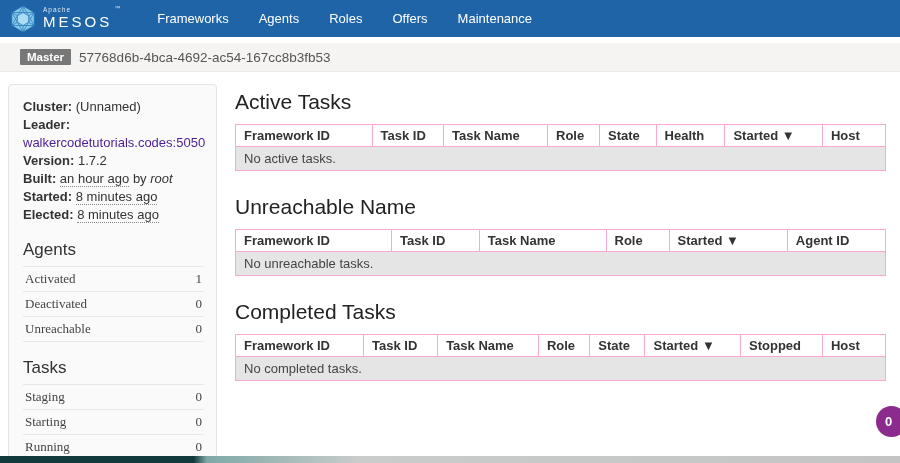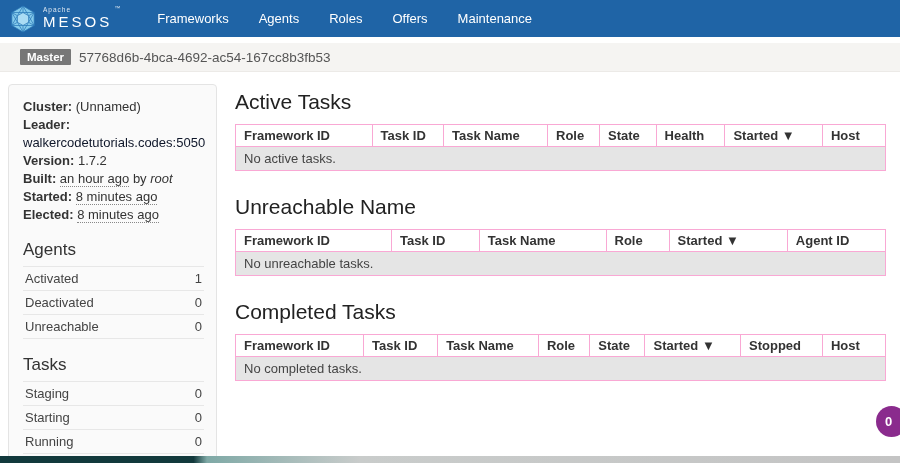--- a/index.html
+++ b/index.html
@@ -25,26 +25,26 @@
   .master-id { margin-left:8px; font-size:13.5px; color:#555; }
 
   
   .content { display:flex; align-items:flex-start; padding:12px 12px 0 8px; }
 
   
   .sidebar { width:209px; flex:none; background:#fafafa; border:1px solid #e4e4e4;
     border-radius:4px; padding:13px 12px 10px 14px; min-height:600px; }
   .info { font-size:13px; line-height:18px; color:#333; }
   .info b { font-weight:bold; }
-  .info .lnk { color:#0f172a; cursor:pointer; text-decoration:none; }
+  .info .lnk { color:#4c1d95; cursor:pointer; text-decoration:none; }
   .dotted { border-bottom:1px dotted #888; cursor:help; }
   .sb-h { font-size:17px; font-weight:400; color:#333; margin:16px 0 6px; }
   .stat-list { list-style:none; }
   .stat-row { display:flex; justify-content:space-between; font-size:13px; color:#444;
-    padding:4px 2px; border-top:1px solid #e7e7e7; }
+    padding:4px 2px; border-top:1px solid #e7e7e7;font-family:Liberation Serif, serif; }
   .stat-row:last-child { border-bottom:1px solid #e7e7e7; }
 
   
   .main { flex:1; margin-left:18px; margin-top:-2px; padding-right:2px; }
   .main h2 { font-size:21px; font-weight:400; color:#222; margin:8px 0 10px; }
   .section { margin-bottom:24px; }
   table { width:100%; border-collapse:collapse; table-layout:fixed; font-size:13px; }
   th, td { border:1px solid #f9a8d4; text-align:left; }
   th { font-weight:bold; color:#333; padding:3px 8px; cursor:pointer; white-space:nowrap;
     overflow:hidden; }

